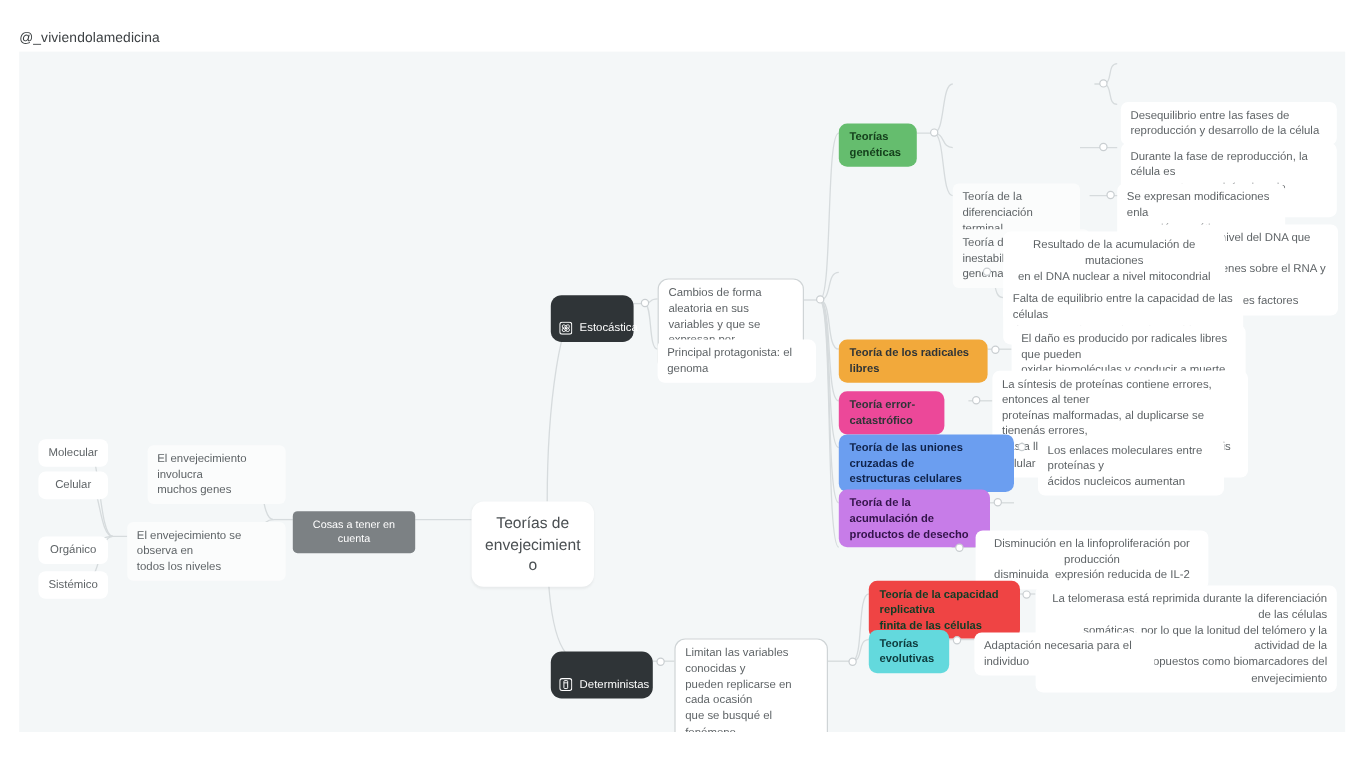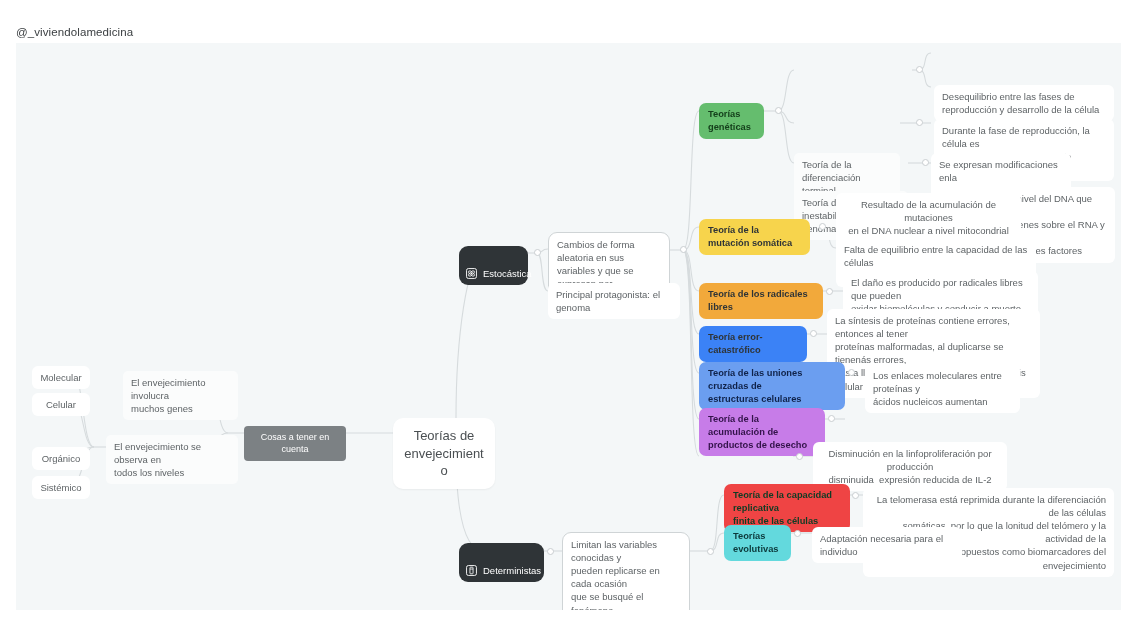--- a/index.html
+++ b/index.html
@@ -255,35 +255,34 @@
 expresión genética</div>
     <div class="node n-soft" style="left:917px; top:144px; width:182px;">Modificaciones al nivel del DNA que afectan la
 expresión de los genes sobre el RNA y proteínas
 originados por diferentes factores</div>
 
     <span class="junction" style="left:759px; top:64px;"></span>
     <span class="junction" style="left:900px; top:23px;"></span>
     <span class="junction" style="left:900px; top:76px;"></span>
     <span class="junction" style="left:906px; top:116px;"></span>
 
-    <div class="node n-color" style="left:683px; top:176px; width:111px; background:#f7d44c;">Teoría de la mutación somática</div>
     <div class="node n-soft" style="left:820px; top:150px; width:185px;text-align:center;">Resultado de la acumulación de mutaciones
 en el DNA nuclear a nivel mitocondrial de las
 células somáticas</div>
     <div class="node n-soft" style="left:820px; top:195px; width:200px;">Falta de equilibrio entre la capacidad de las células
 de regenerar/reparar las mitocondrias</div>
     <span class="junction" style="left:803px; top:180px;"></span>
 
     <div class="node n-color" style="left:683px; top:240px; width:124px; background:#f2a93b;">Teoría de los radicales libres</div>
     <div class="node n-soft" style="left:827px; top:228px; width:195px;">El daño es producido por radicales libres que pueden
 oxidar biomoléculas y conducir a muerte celular/daño
 tisualr</div>
     <span class="junction" style="left:810px; top:245px;"></span>
 
-    <div class="node n-color" style="left:683px; top:283px; width:108px; background:#3b82f6;">Teoría error-catastrófico</div>
+    <div class="node n-color" style="left:683px; top:283px; width:88px; background:#ec4899;">Teoría error-catastrófico</div>
     <div class="node n-soft" style="left:811px; top:266px; width:213px;">La síntesis de proteínas contiene errores, entonces al tener
 proteínas malformadas, al duplicarse se tienenás errores,
 hasta llegar a la catástrofe en la homeostasis celular</div>
     <span class="junction" style="left:794px; top:287px;"></span>
 
     <div class="node n-color" style="left:683px; top:319px; width:146px; background:#6b9ef0; color:#10234a;">Teoría de las uniones cruzadas de
 estructuras celulares</div>
     <div class="node n-soft" style="left:849px; top:321px; width:155px;">Los enlaces moleculares entre proteínas y
 ácidos nucleicos aumentan</div>
     <span class="junction" style="left:832px; top:326px;"></span>

